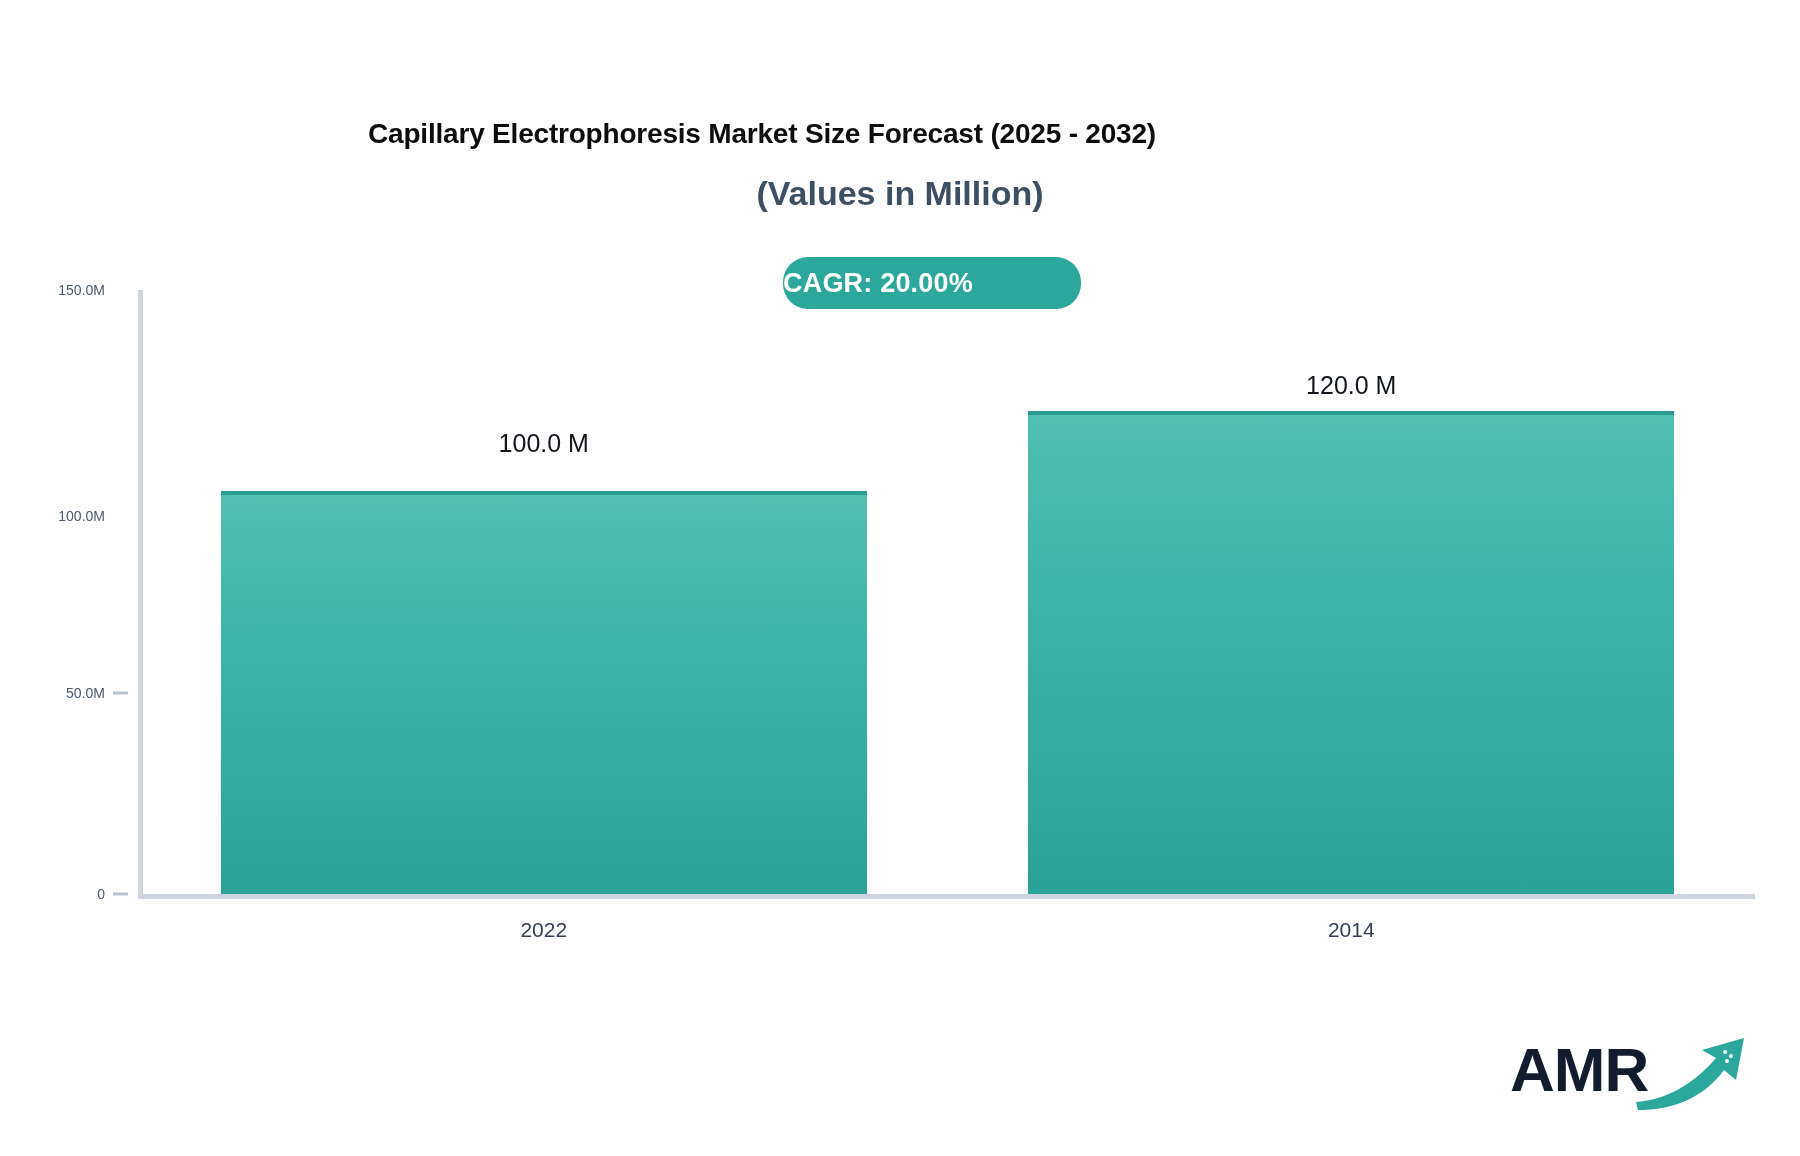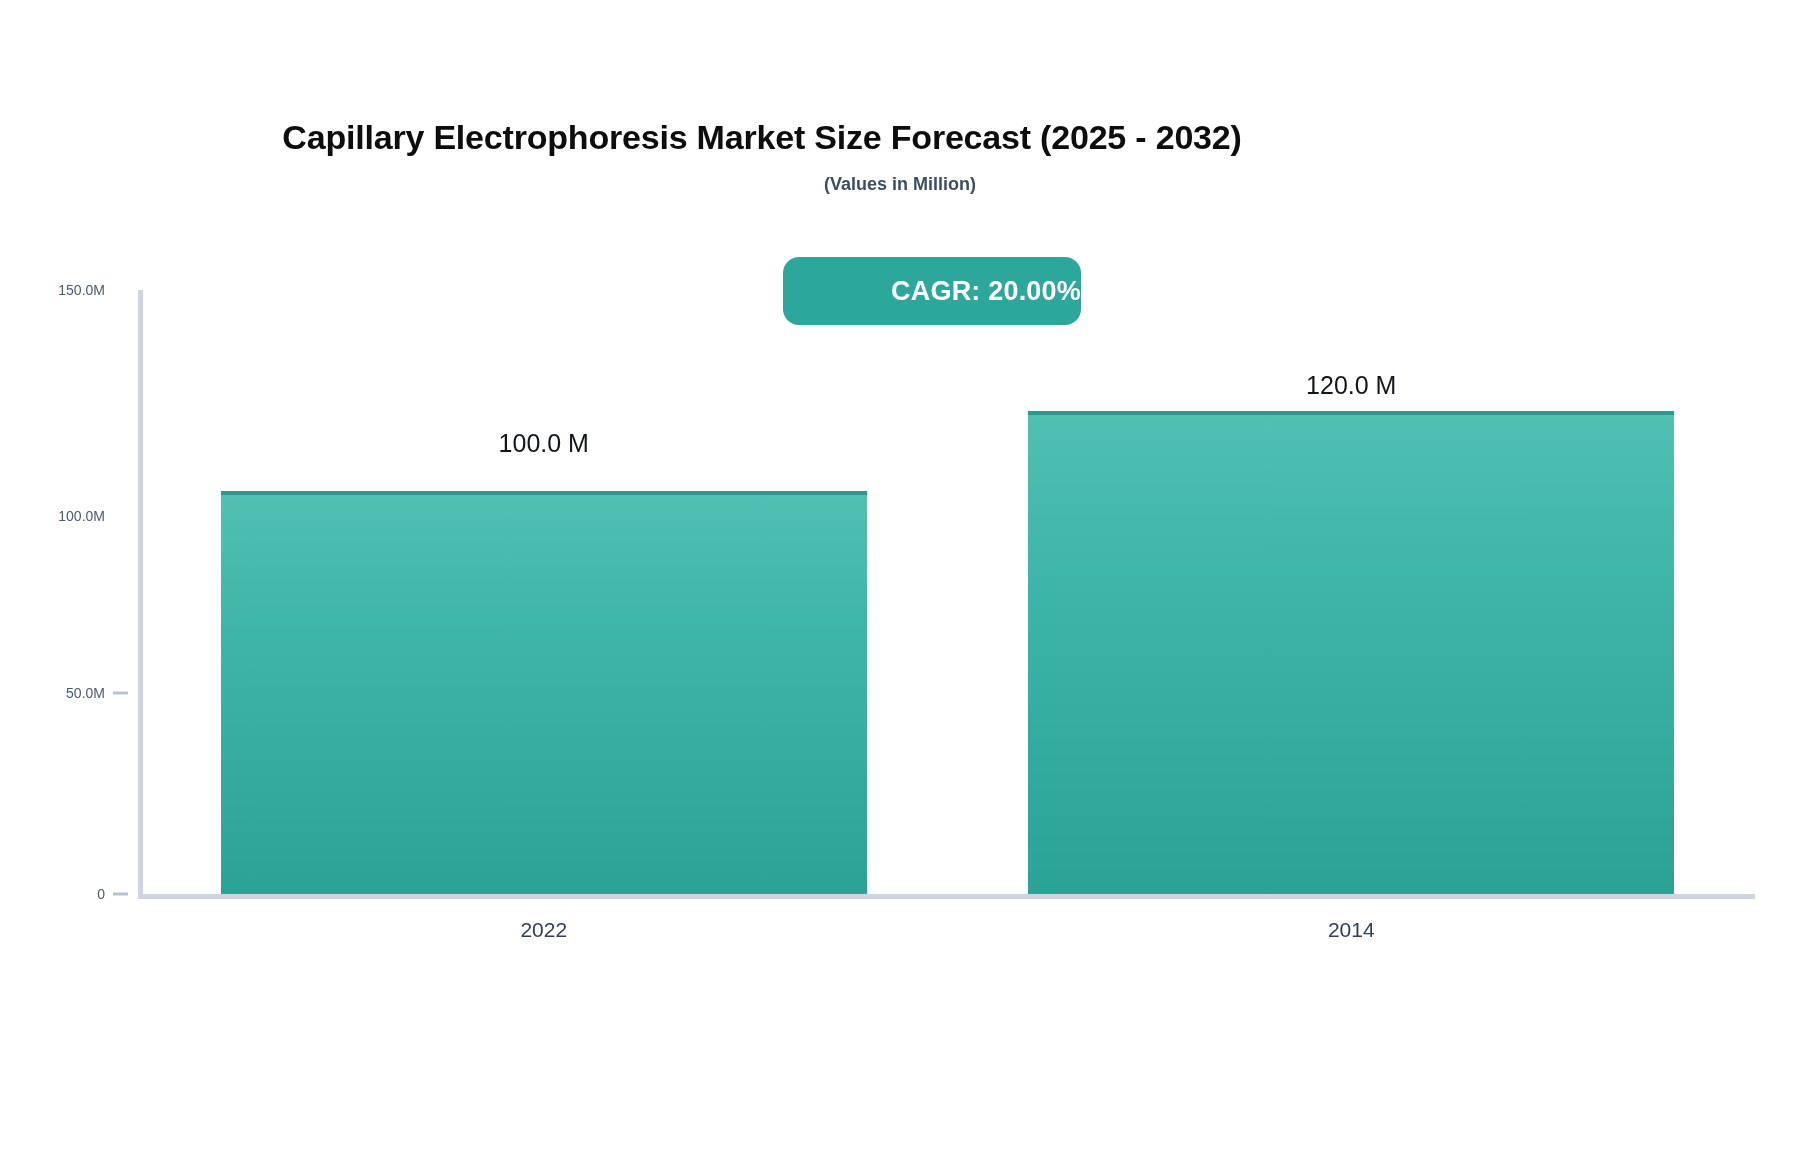--- a/index.html
+++ b/index.html
@@ -12,40 +12,40 @@
   .canvas {
     position:relative;
     width:1800px; height:1156px;
     background:#ffffff;
   }
 
   
   .title {
     position:absolute; top:118px; left:0; width:1524px;
     text-align:center;
-    font-size:34px; font-weight:bold; letter-spacing:-0.2px;
+    font-size:28px; font-weight:bold; letter-spacing:-0.2px;
     color:#0d0d0d;
     white-space:nowrap;
   }
   .subtitle {
     position:absolute; top:174px; left:0; width:1800px;
     text-align:center;
-    font-size:18px; font-weight:bold;
+    font-size:34px; font-weight:bold;
     color:#3d4f63;
     white-space:nowrap;
   }
 
   
   .cagr-badge {
     position:absolute;
     top:257px; left:783px;
-    width:298px; height:68px;
+    width:298px; height:52px;
     background:#2ba79b;
-    border-radius:16px;
-    display:flex; align-items:center; justify-content:flex-end;
+    border-radius:25px;
+    display:flex; align-items:center; justify-content:flex-start;
   }
   .cagr-badge span {
     color:#ffffff;
     font-size:27px; font-weight:bold;
     letter-spacing:0.2px;
     white-space:nowrap;
   }
 
   
   
@@ -161,14 +161,23 @@
     </div>
   <div id="value-layer">
       <div class="bar-value" style="left: 543.75px; top: 429px;">100.0 M</div>
       <div class="bar-value" style="left: 1351.25px; top: 370.8px;">120.0 M</div>
     </div>
   <div id="xtick-layer">
       <div class="xtick" style="left: 543.75px; top: 918px;">2022</div>
       <div class="xtick" style="left: 1351.25px; top: 918px;">2014</div>
     </div>
 
+  <div class="logo">
+    <div class="logo-text">AMR</div>
+    <svg class="logo-arrow" viewBox="0 0 118 80">
+      <path d="M4 72 C 34 70, 62 54, 84 28 L 70 20 L 112 8 L 104 50 L 92 40 C 70 70, 38 80, 6 80 Z" fill="#2ba79b"></path>
+      <circle cx="93" cy="22" r="2" fill="#ffffff"></circle>
+      <circle cx="99" cy="26" r="2" fill="#ffffff"></circle>
+      <circle cx="95" cy="31" r="2" fill="#ffffff"></circle>
+    </svg>
+  </div>
 
 </div>
 
 </body></html>

